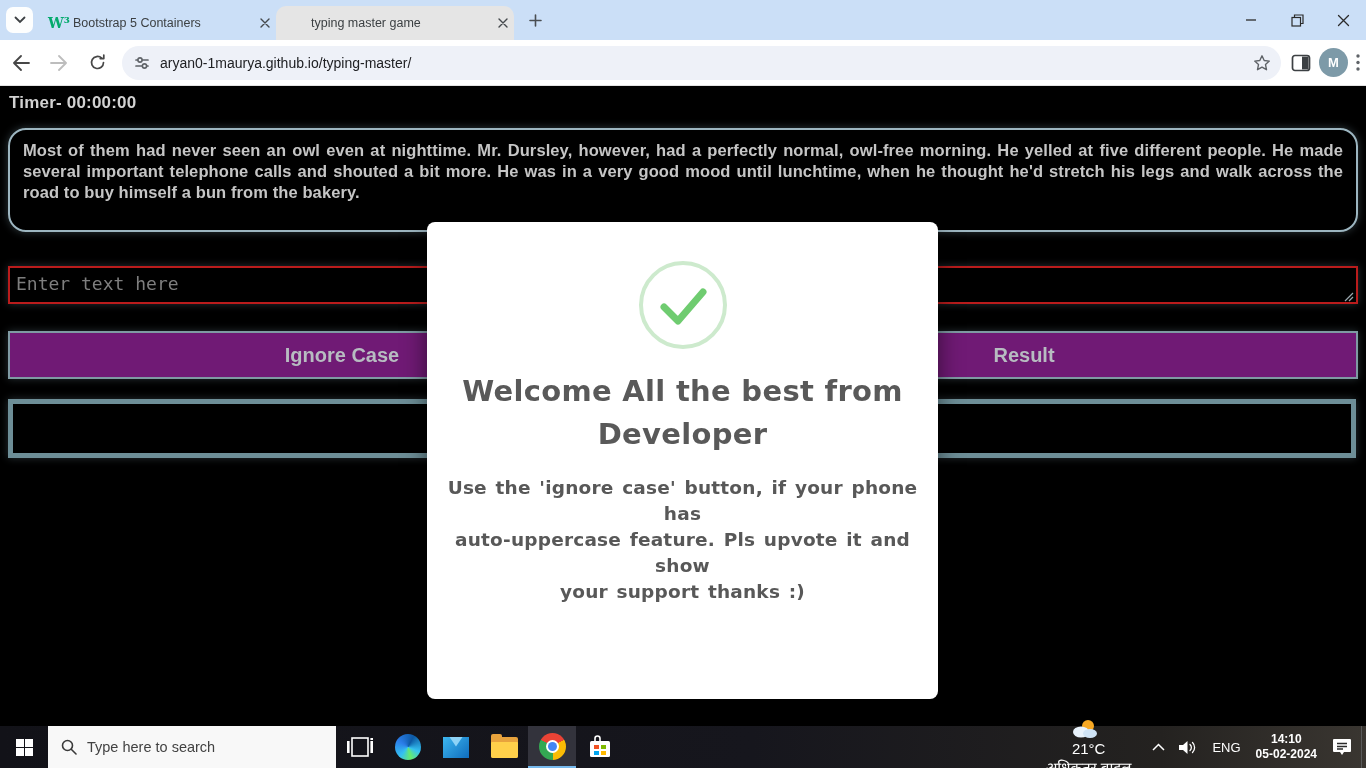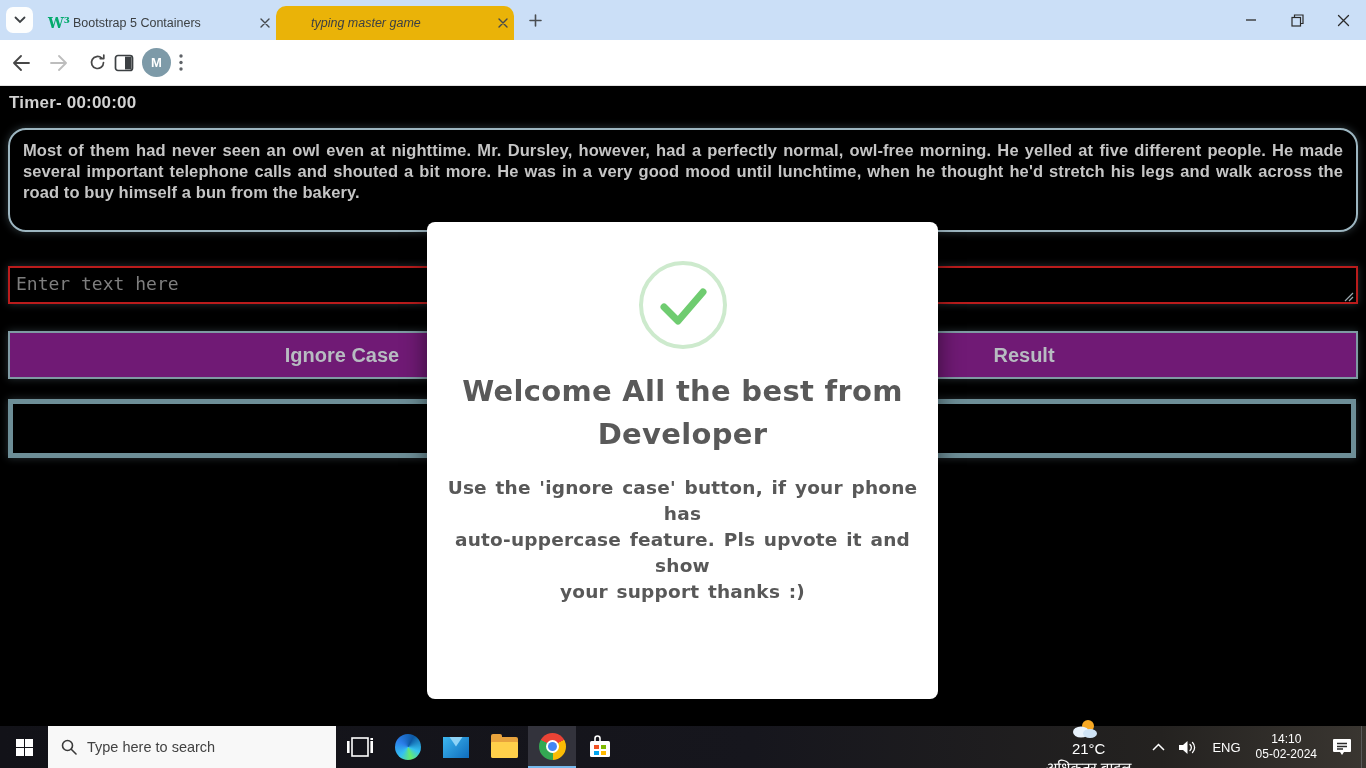--- a/index.html
+++ b/index.html
@@ -5,21 +5,21 @@
   * { margin:0; padding:0; box-sizing:border-box; }
   html,body { width:1366px; height:768px; overflow:hidden; background:#000; }
   body { font-family:"Liberation Sans", sans-serif; }
   .stage { position:relative; width:1366px; height:768px; }
 
   
   .titlebar { position:absolute; top:0; left:0; width:100%; height:40px; background:#cbdff7; display:flex; align-items:center; }
   .tabsearch-btn { width:27px; height:26px; background:#fdfefe; border-radius:7px; margin:0 5px 0 6px; display:flex; align-items:center; justify-content:center; cursor:pointer; }
   .tab { display:flex; align-items:center; height:34px; margin-top:6px; padding:0 3px 0 10px; width:238px; }
   .tab.inactive { background:transparent; border-radius:10px 10px 0 0; }
-  .tab.active { background:#eab308; border-radius:10px 10px 0 0;font-style:italic; }
+  .tab.active { background:#e5e5e5; border-radius:10px 10px 0 0; }
   .tab .favicon { width:16px; height:16px; margin-right:9px; flex:0 0 auto; }
   .tab .tab-title { font-size:12.5px; color:#3c4043; white-space:nowrap; overflow:hidden; text-overflow:ellipsis; flex:1; }
   .tab .tab-close { width:17px; height:17px; border-radius:50%; display:flex; align-items:center; justify-content:center; cursor:pointer; flex:0 0 auto; }
   .w3-logo { color:#04aa6d; font-weight:bold; font-size:14px; font-family:"DejaVu Serif", serif; line-height:16px; }
   .boy-face { width:16px; height:16px; border-radius:50%; background:radial-gradient(circle at 50% 62%, #f3c07c 0 55%, #2f6fb5 56%); position:relative; overflow:hidden; }
   .boy-face:before { content:""; position:absolute; top:0; left:2px; right:2px; height:7px; border-radius:8px 8px 0 0; background:#4a3524; }
   .newtab-btn { width:26px; height:26px; margin-left:8px; display:flex; align-items:center; justify-content:center; border-radius:50%; cursor:pointer; }
   .win-controls { position:absolute; right:0; top:0; height:40px; display:flex; }
   .win-btn { width:46px; height:40px; display:flex; align-items:center; justify-content:center; cursor:pointer; }
 
@@ -54,21 +54,21 @@
   .tb-btn { width:48px; display:flex; align-items:center; justify-content:center; cursor:pointer; }
   .tb-search { width:288px; background:#f8f8f8; display:flex; align-items:center; padding-left:13px; cursor:text; }
   .tb-search span { font-size:14.5px; color:#424242; margin-left:10px; }
   .tb-btn.chrome-active { background:#33333c; border-bottom:2px solid #76b9ed; }
   .tb-right { margin-left:auto; display:flex; align-items:center; color:#fff; }
   .weather { display:flex; align-items:center; cursor:pointer;flex-direction:column; }
   .weather .temp { font-size:15px; margin-left:8px; }
   .weather .cond { font-size:15px; margin-left:8px; }
   .tray-item { display:flex; align-items:center; justify-content:center; cursor:pointer; padding:0 7px; height:100%; }
   .lang { font-size:13px; }
-  .clock { text-align:center; font-size:12px; line-height:15px; padding:0 8px; cursor:pointer; }
+  .clock { text-align:center; font-size:12px; line-height:15px; padding:0 8px; cursor:pointer;font-weight:bold; }
   .show-desktop { width:5px; border-left:1px solid #5a5a5a; height:100%; margin-left:2px; }
 
   .icon-svg { display:block; }
 
   
   .mail-ico { width:26px; height:21px; background:linear-gradient(135deg,#3db7f0,#0f6cbd); position:relative; overflow:hidden; }
   .mail-ico:before { content:""; position:absolute; top:-12px; left:-2px; width:30px; height:22px; background:#8ed3f7; transform:rotate(0); clip-path:polygon(0 0,100% 0,50% 100%); }
   
   .folder-ico { width:27px; height:21px; position:relative; }
   .folder-ico .back { position:absolute; inset:0; background:#e8a33d; border-radius:2px; }
@@ -150,20 +150,33 @@
           <path d="M9 1 L16 8 L9 15 M15.7 8 H1" stroke="#bdbdbd" stroke-width="1.8" fill="none" stroke-linecap="round" stroke-linejoin="round"></path>
         </svg>
     </div>
     <div class="nav-btn">
       <svg class="icon-svg" width="17" height="17" viewBox="0 0 17 17">
           <path d="M14.5 8.5 a6 6 0 1 1 -1.8 -4.3" stroke="#474747" stroke-width="1.7" fill="none" stroke-linecap="round"></path>
           <path d="M14.8 1 V4.6 H11.2" stroke="#474747" stroke-width="1.7" fill="none" stroke-linecap="round" stroke-linejoin="round"></path>
         </svg>
     </div>
 
+    <div class="omnibox">
+      <svg class="icon-svg" width="16" height="16" viewBox="0 0 16 16">
+          <path d="M2 5 H14 M2 11 H14" stroke="#5f6368" stroke-width="1.7" stroke-linecap="round"></path>
+          <circle cx="6" cy="5" r="2.1" fill="#eef1f8" stroke="#5f6368" stroke-width="1.6"></circle>
+          <circle cx="10.5" cy="11" r="2.1" fill="#eef1f8" stroke="#5f6368" stroke-width="1.6"></circle>
+        </svg>
+      <span class="url">aryan0-1maurya.github.io/typing-master/</span>
+      <span>
+        <svg class="icon-svg" width="18" height="18" viewBox="0 0 18 18">
+            <path d="M9 1.8 L11.2 6.5 16.3 7.1 12.5 10.6 13.5 15.7 9 13.1 4.5 15.7 5.5 10.6 1.7 7.1 6.8 6.5 Z" fill="none" stroke="#5f6368" stroke-width="1.4" stroke-linejoin="round"></path>
+          </svg>
+      </span>
+    </div>
 
     <div class="toolbar-right">
       <span>
         <svg class="icon-svg" width="20" height="20" viewBox="0 0 20 20">
             <rect x="1.5" y="2.5" width="17" height="15" rx="2.5" fill="none" stroke="#3c4043" stroke-width="1.7"></rect>
             <rect x="11" y="3.6" width="6.5" height="12.8" fill="#3c4043"></rect>
           </svg>
       </span>
       <span class="avatar">M</span>
       <span>

